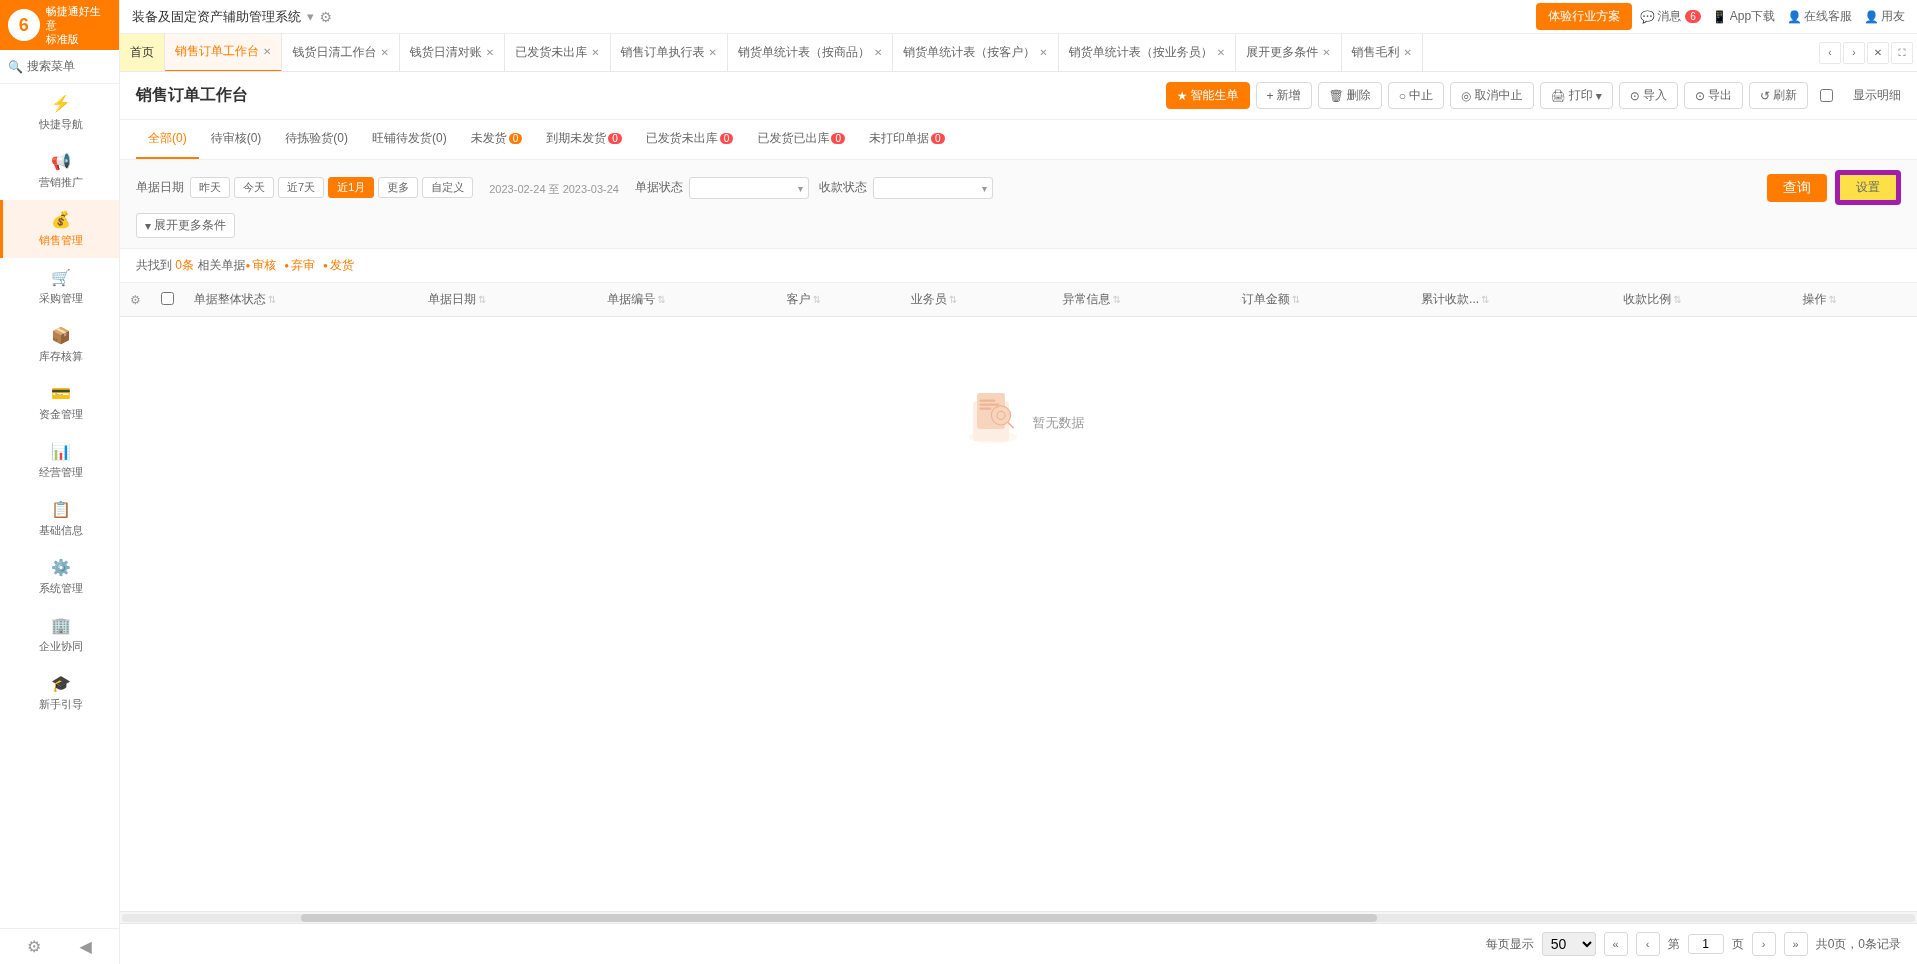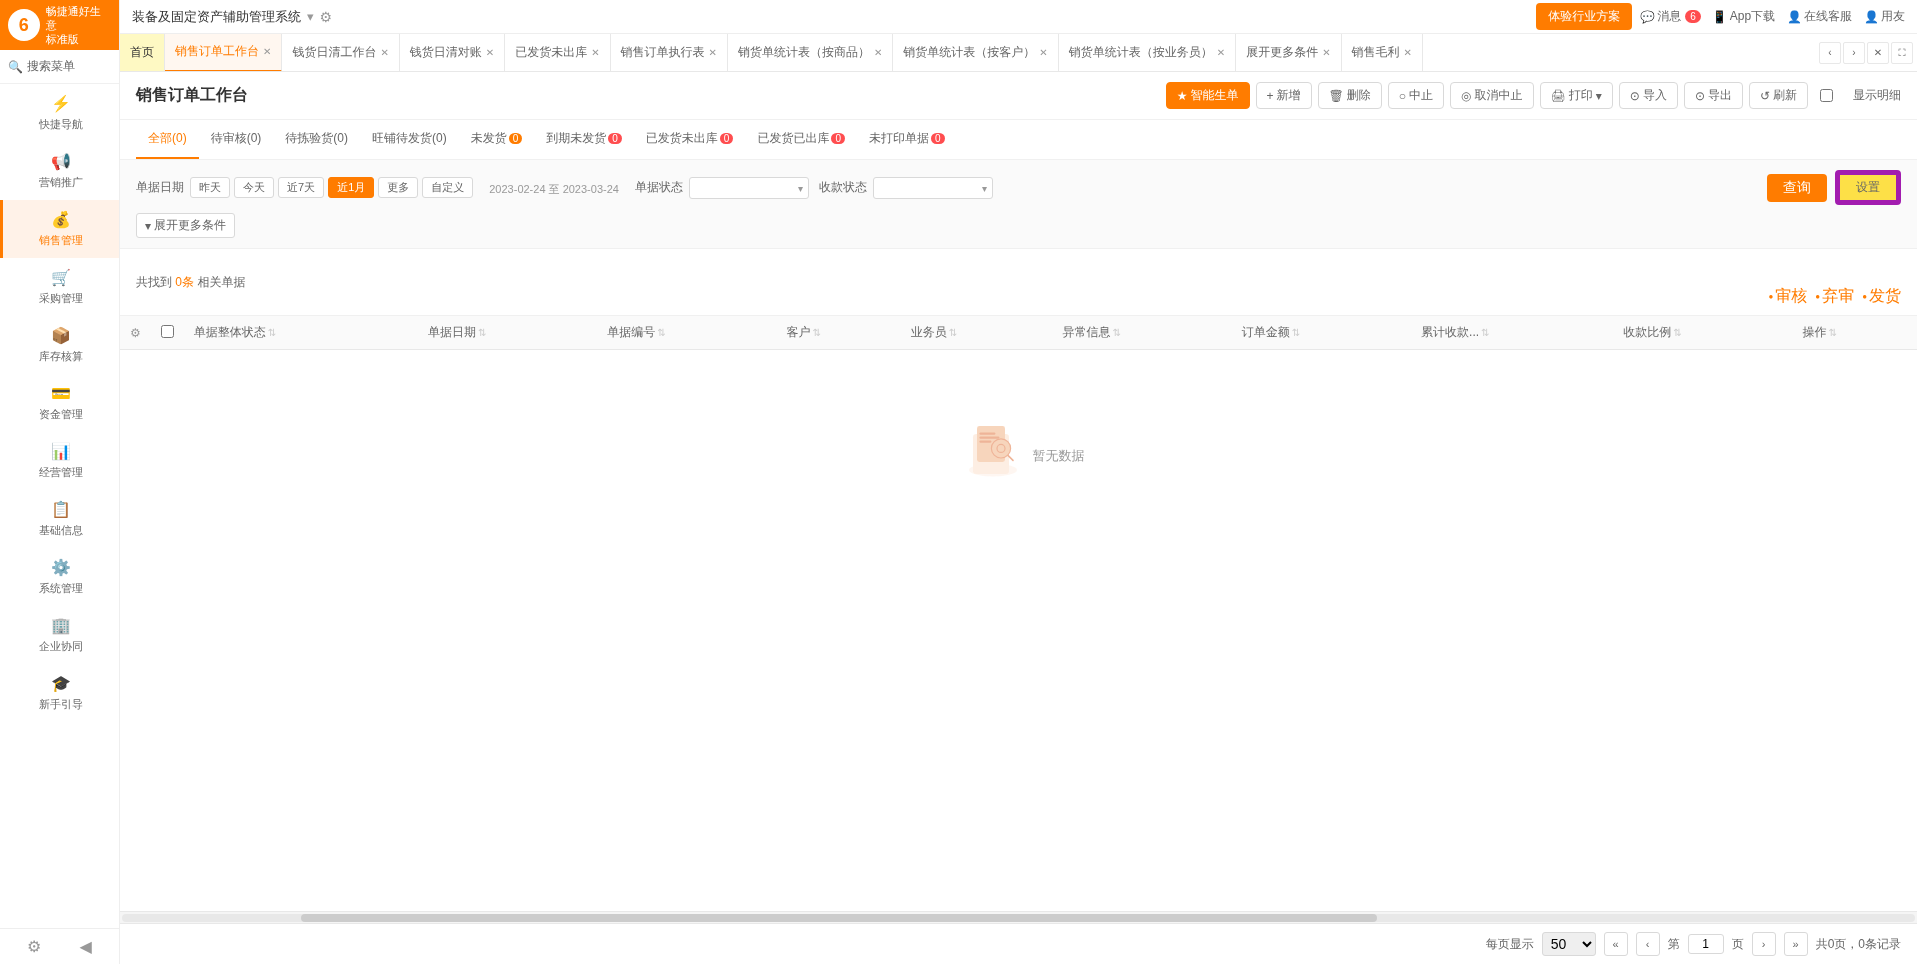--- a/index.html
+++ b/index.html
@@ -63,23 +63,23 @@
     .filter-date-range { font-size: 11px; color: #999; margin-top: 3px; }
     .filter-select { border: 1px solid #d9d9d9; border-radius: 3px; padding: 3px 20px 3px 8px; font-size: 12px; color: #666; background: #fff; cursor: pointer; appearance: none; min-width: 120px; position: relative; }
     .select-wrapper { position: relative; display: inline-block; }
     .select-wrapper::after { content: '▾'; position: absolute; right: 6px; top: 50%; transform: translateY(-50%); color: #999; pointer-events: none; font-size: 10px; }
     .expand-btn { display: flex; align-items: center; gap: 3px; font-size: 12px; color: #666; cursor: pointer; padding: 3px 8px; border: 1px solid #d9d9d9; border-radius: 3px; background: #fff; }
     .query-btn { background: #ff7c00; color: #fff; border: none; border-radius: 4px; padding: 5px 16px; cursor: pointer; font-size: 14px; }
     .setting-btn { background: #fde047; color: #666; border: 5px solid #a21caf; border-radius: 4px; padding: 4px 16px; cursor: pointer; font-size: 12px; }
 
     
     .table-container { flex: 1; overflow: auto; }
-    .table-summary { display: flex; align-items: center; justify-content: space-between; padding: 8px 16px; font-size: 12px; color: #666; background: #fff; border-bottom: 1px solid #f0f0f0; }
+    .table-summary { display: flex; align-items: center; padding: 8px 16px; font-size: 12px; color: #666; background: #fff; border-bottom: 1px solid #f0f0f0; }
     .table-actions-right { display: flex; gap: 8px; }
-    .action-link { color: #ff7c00; cursor: pointer; font-size: 16px; display: flex; align-items: center; gap: 2px; margin-top: 29px; }
+    .action-link { color: #ff7c00; cursor: pointer; font-size: 12px; display: flex; align-items: center; gap: 2px; }
     .action-link::before { content: '●'; font-size: 8px; }
     .data-table { width: 100%; border-collapse: collapse; background: #fff; }
     .data-table th { background: #fafafa; padding: 8px 10px; text-align: left; font-size: 12px; color: #666; font-weight: normal; border-bottom: 1px solid #e8e8e8; white-space: nowrap; }
     .data-table th .sort-icon { color: #ccc; font-size: 10px; margin-left: 2px; cursor: pointer; }
     .th-settings { width: 30px; text-align: center; }
     .th-checkbox { width: 30px; text-align: center; }
 
     
     .empty-state { display: flex; flex-direction: row; align-items: center; justify-content: center; padding: 60px 0; flex: 1; }
     .empty-icon { width: 80px; height: 80px; opacity: 0.7; }

